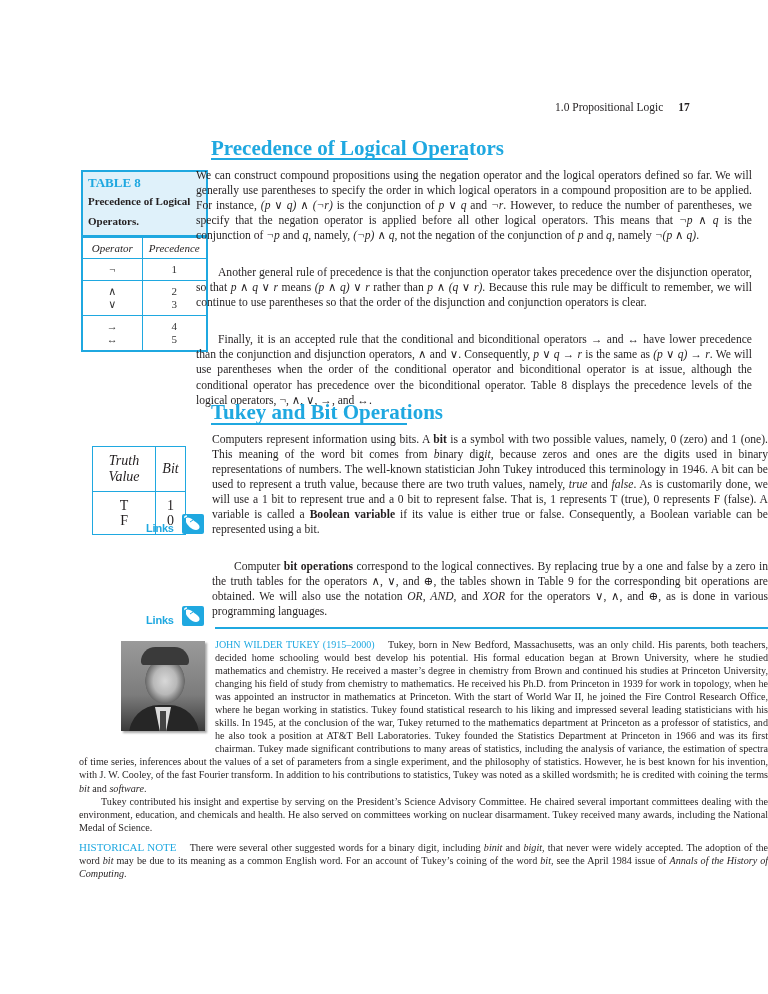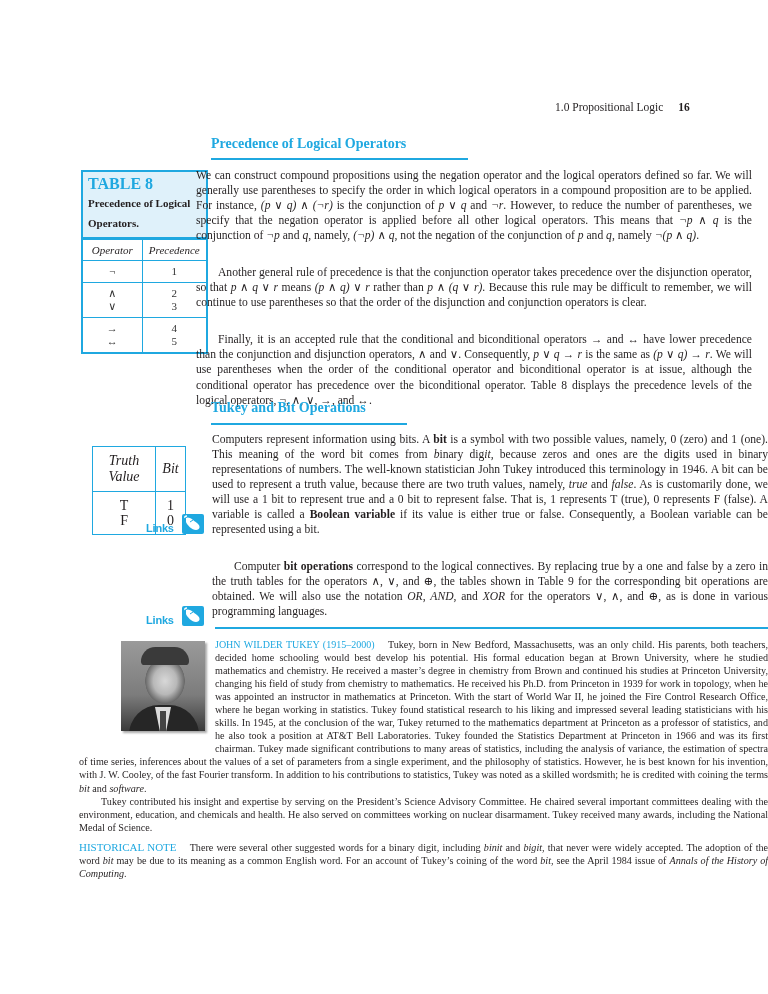--- a/index.html
+++ b/index.html
@@ -1,31 +1,31 @@
 <!DOCTYPE html>
 <html><head>
 <meta charset="utf-8">
 <style>
   html, body { margin:0; padding:0; background:#ffffff; }
   body { width:768px; height:994px; position:relative; overflow:hidden;
          font-family:"Liberation Serif","DejaVu Serif",serif; color:#231f20; }
   .abs { position:absolute; }
   .running-head { top:101px; left:555px; font-size:11.5px; white-space:nowrap; }
   .running-head .pg { font-weight:bold; margin-left:12px; }
-  .sec-title { color:#1fa8e0; font-weight:bold; font-size:14px; white-space:nowrap; }
+  .sec-title { color:#1fa8e0; font-weight:bold; font-size:21px; white-space:nowrap; }
   .sec-rule { height:2px; background:#1fa8e0; }
   .body-text { font-size:11.6px; line-height:15.05px; text-align:justify; }
   .body-text p { margin:0; }
   .body-text p.ind { text-indent:22px;margin-top:22px; }
   .m { font-style:italic; }
   b { font-weight:bold; }
   
   .t8 { left:81px; top:170px; width:127px; border:2px solid #1fa8e0; box-sizing:border-box; }
   .t8-head { background:#dff1fa; padding:3px 5px 4px 5px; border-bottom:2px solid #1fa8e0; }
-  .t8-num { color:#1fa8e0; font-weight:bold; font-size:16px; }
+  .t8-num { color:#1fa8e0; font-weight:bold; font-size:13px; }
   .t8-cap { font-weight:bold; font-size:11px; line-height:20px; }
   .t8 table { border-collapse:collapse; width:100%; font-size:11px; }
   .t8 td, .t8 th { border:1.5px solid #1fa8e0; text-align:center; padding:2px 0; }
   .t8 th { font-style:italic; font-weight:normal; padding:4px 0; }
   .t8 tr td:first-child, .t8 tr th:first-child { border-left:none; width:48%; }
   .t8 tr td:last-child, .t8 tr th:last-child { border-right:none; }
   .t8 tr:last-child td { border-bottom:none; }
   .t8 td { line-height:13px; padding:4px 0; color:#333; }
   
   .tv { left:92px; top:446px; width:94px; border:1.5px solid #1fa8e0; box-sizing:border-box; }
@@ -55,21 +55,21 @@
   .bio-text p { margin:0; }
   .bio-name { color:#1fa8e0; font-size:10px; }
   .float-spacer { float:left; width:136px; height:117px; }
   .hist-label { color:#1fa8e0; font-size:11px; }
 </style>
 </head>
 <body>
 
 <div class="abs running-head">
   <span>1.0 Propositional Logic</span>
-  <span class="pg">16</span>
+  <span class="pg">17</span>
 </div>
 
 <div class="abs sec-title" style="left:211px; top:136px;">Precedence of Logical Operators</div>
 <div class="abs sec-rule" style="left:211px; top:158px; width:257px;"></div>
 
 <div class="abs t8">
   <div class="t8-head">
     <div class="t8-num">TABLE 8</div>
     <div class="t8-cap">Precedence of Logical Operators.</div>
   </div>

